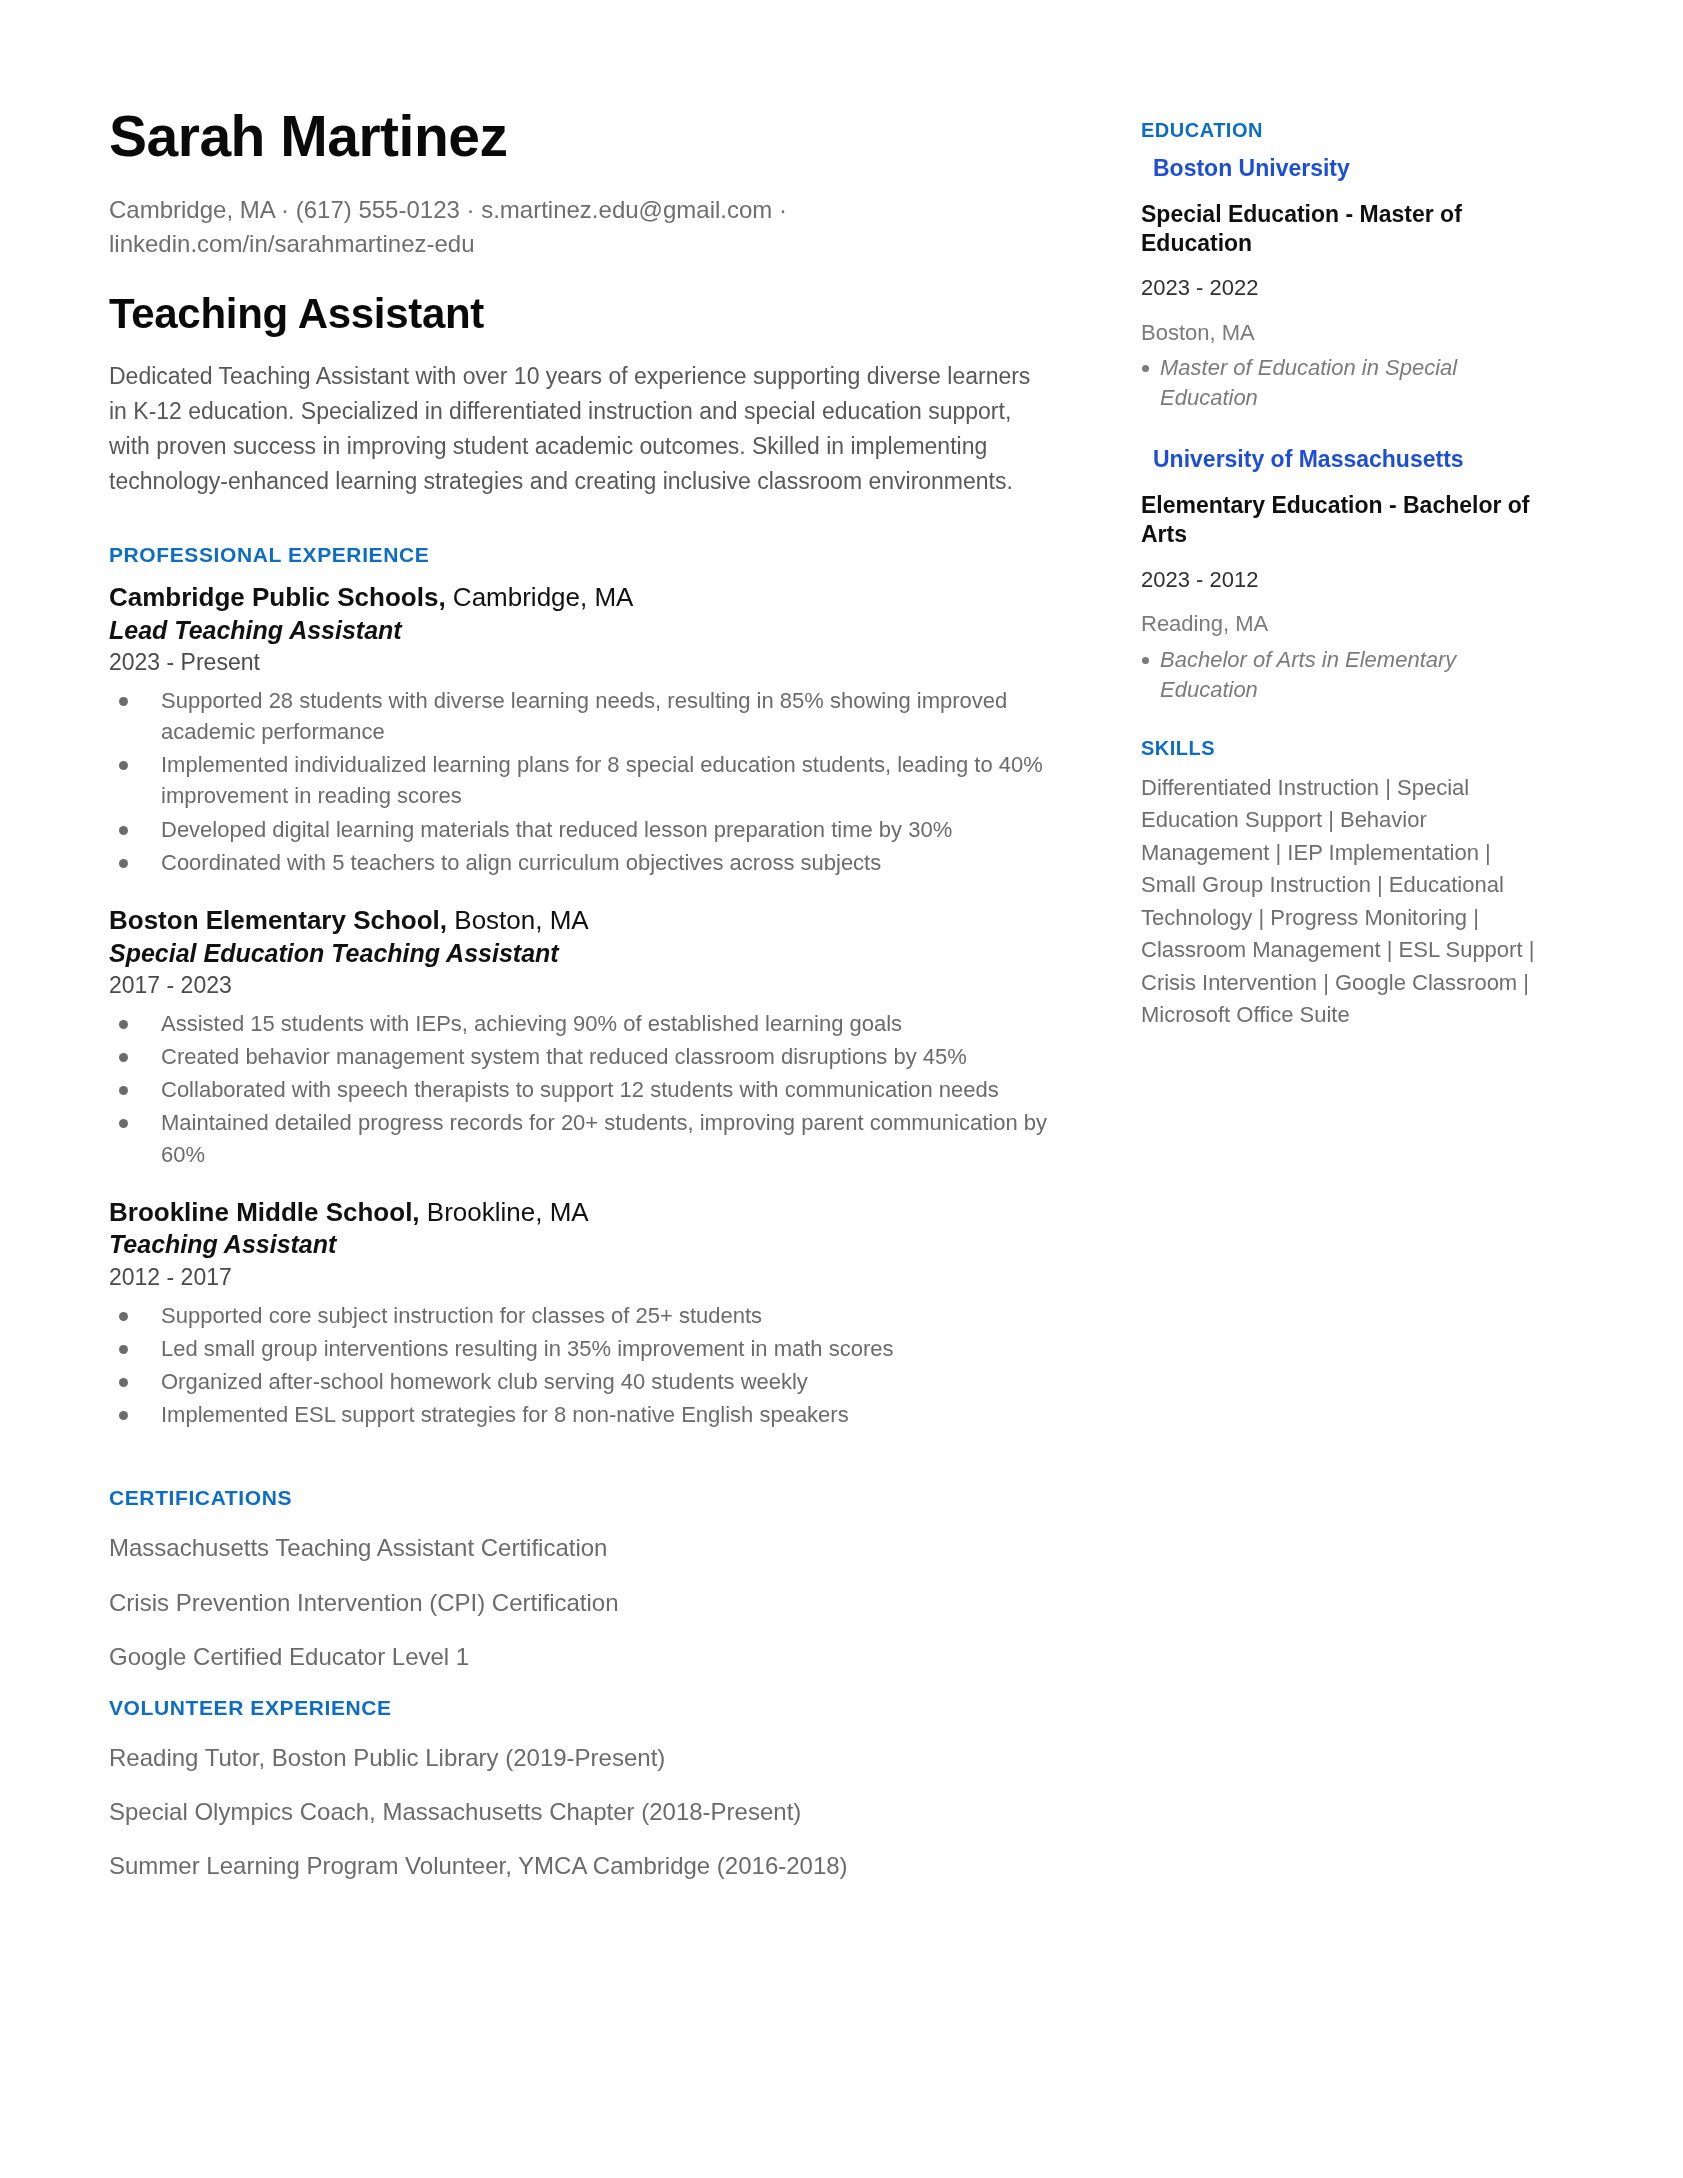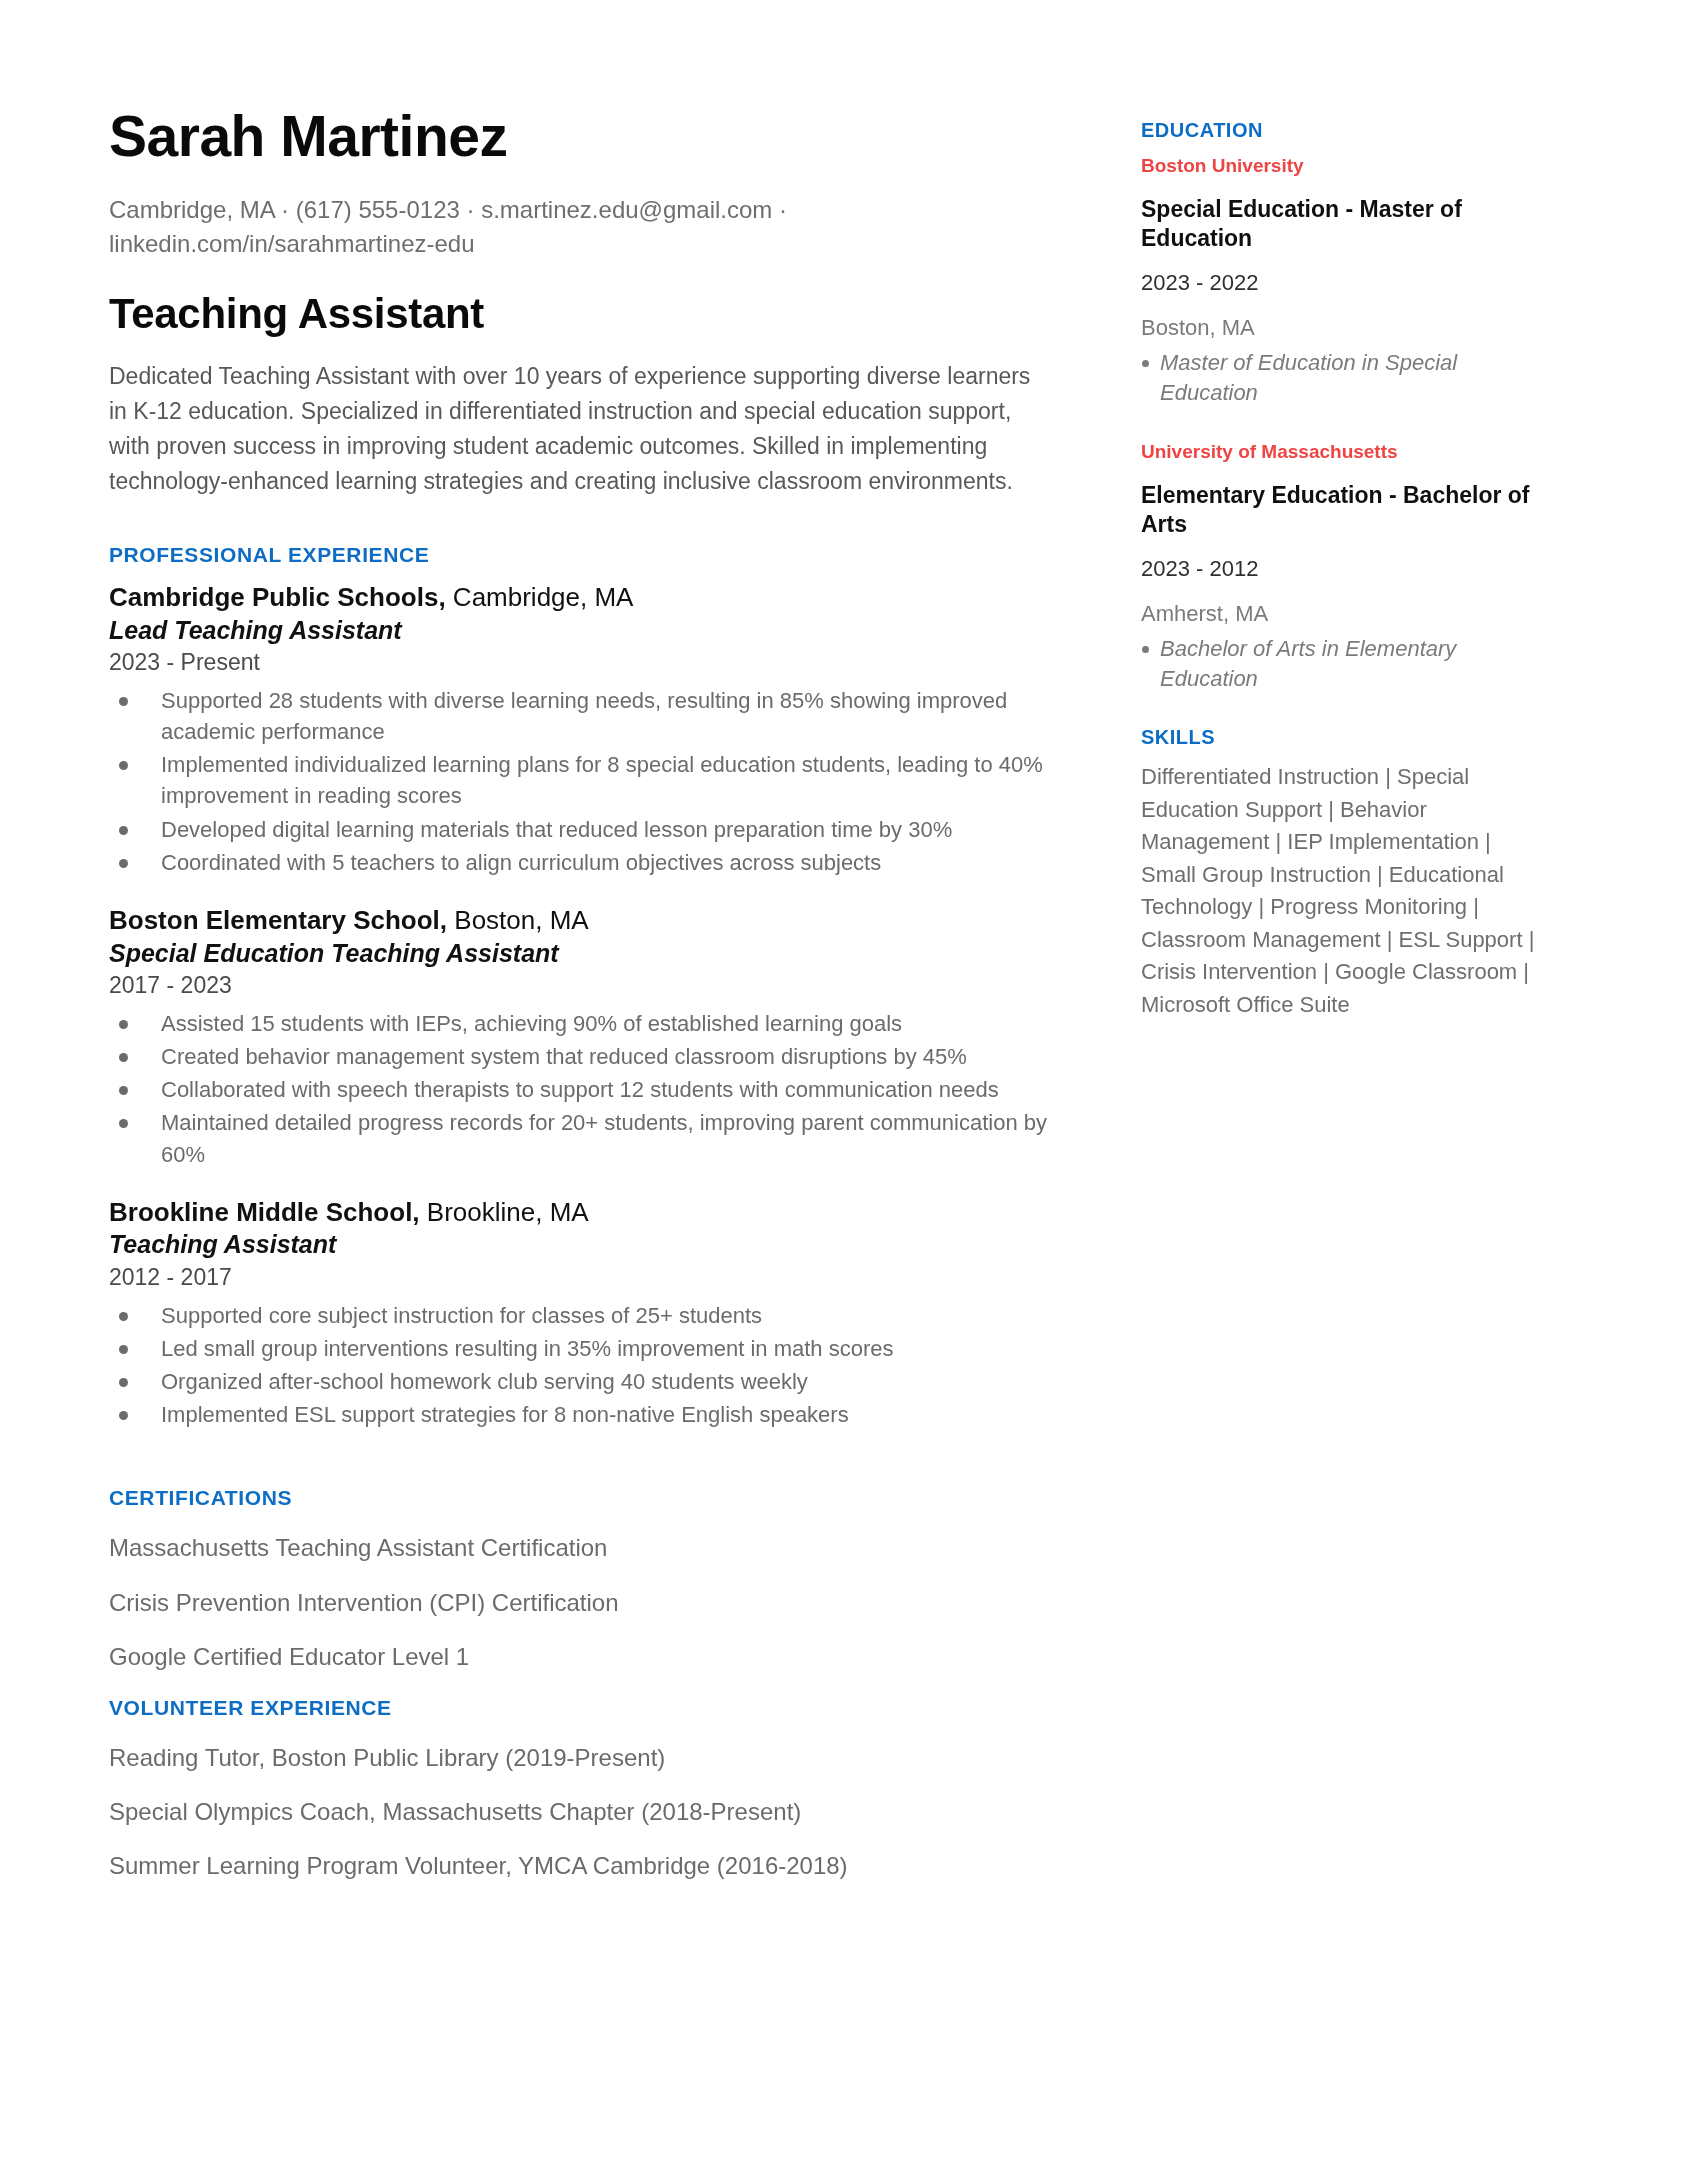--- a/index.html
+++ b/index.html
@@ -153,25 +153,26 @@
     font-size: 20px;
     font-weight: 700;
     letter-spacing: 0.5px;
     text-transform: uppercase;
     margin-bottom: 12px;
   }
 
   .edu-entry { margin-bottom: 32px; }
 
   .edu-school {
-    font-size: 19px;
-    font-weight: 700;
-    color: #ef4444;
+    font-size: 23px;
+    font-weight: 700;
+    color: #1d4ed8;
     line-height: 1.3;
     margin-bottom: 16px;
+    margin-left: 12px;
   }
 
   .edu-degree {
     font-size: 23px;
     font-weight: 700;
     color: #0f0f0f;
     line-height: 1.27;
     margin-bottom: 16px;
   }
 
@@ -302,21 +303,21 @@
       <div class="edu-dates">2023 - 2022</div>
       <div class="edu-loc">Boston, MA</div>
       <ul class="edu-bullets">
         <li>Master of Education in Special Education</li>
       </ul>
     </div>
     <div class="edu-entry">
       <div class="edu-school">University of Massachusetts</div>
       <div class="edu-degree">Elementary Education - Bachelor of Arts</div>
       <div class="edu-dates">2023 - 2012</div>
-      <div class="edu-loc">Amherst, MA</div>
+      <div class="edu-loc">Reading, MA</div>
       <ul class="edu-bullets">
         <li>Bachelor of Arts in Elementary Education</li>
       </ul>
     </div>
       </div>
 
     <div class="skills-sec">
       <div class="side-sec-head" style="color: rgb(13, 109, 196);">SKILLS</div>
       <div class="skills-text">Differentiated Instruction | Special Education Support | Behavior Management | IEP Implementation | Small Group Instruction | Educational Technology | Progress Monitoring | Classroom Management | ESL Support | Crisis Intervention | Google Classroom | Microsoft Office Suite</div>
     </div>

